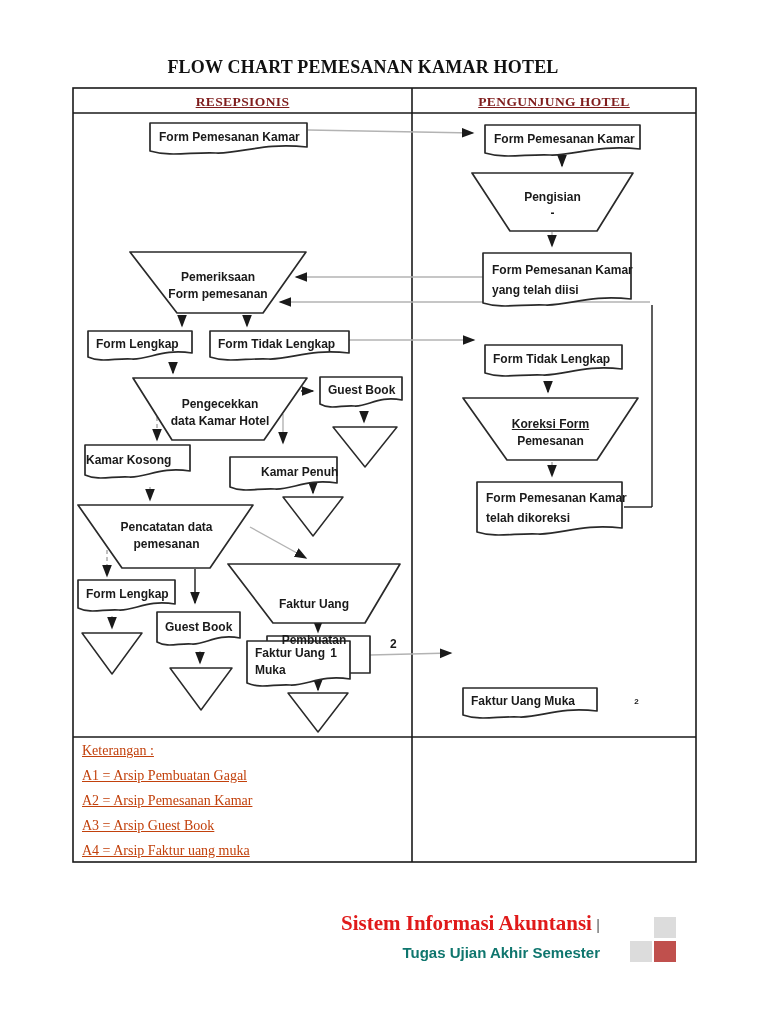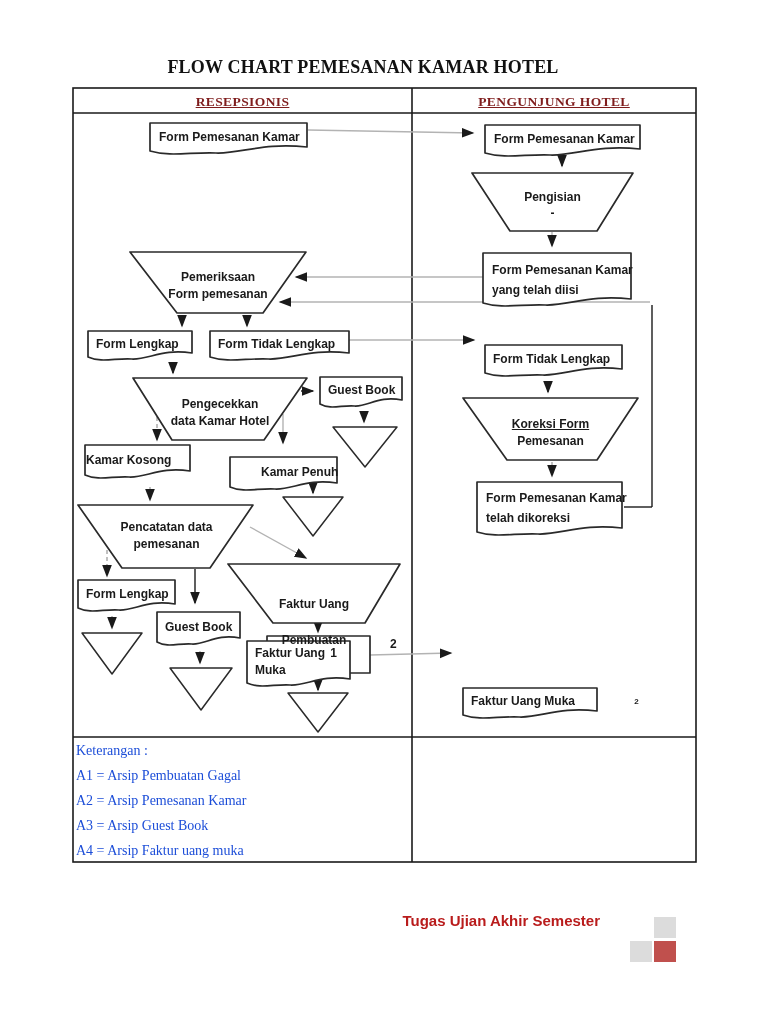--- a/index.html
+++ b/index.html
@@ -6,26 +6,26 @@
   .page{position:relative;width:768px;height:1024px;background:#fff;overflow:hidden;
         font-family:"Liberation Sans",sans-serif;}
   svg.layer{position:absolute;left:0;top:0;}
   .lbl{position:absolute;font:600 12px "Liberation Sans",sans-serif;color:#1a1a1a;line-height:17px;white-space:nowrap;}
   .doc-lbl{display:flex;align-items:center;padding-left:8px;box-sizing:border-box;}
   .ctr{text-align:center;}
   .title{position:absolute;left:73px;top:57px;width:580px;text-align:center;
          font:bold 18px "Liberation Serif",serif;color:#111;letter-spacing:.2px;}
   .colhead{position:absolute;top:91px;height:22px;display:flex;align-items:center;justify-content:center;
            font:bold 13.5px "Liberation Serif",serif;color:#7f1d1d;letter-spacing:.4px;text-decoration:underline;}
-  .legend{position:absolute;left:76px;top:738px;font:14px "Liberation Serif",serif;color:#1d4ed8;}
+  .legend{position:absolute;left:82px;top:738px;font:14px "Liberation Serif",serif;color:#c2410c;text-decoration:underline;}
   .legend div{height:25px;line-height:25px;}
   .footer{position:absolute;left:200px;top:911px;width:400px;text-align:right;}
   .footer .ft1{font:bold 21px "Liberation Serif",serif;color:#e01a1a;}
   .footer .sep{font:14px "Liberation Sans",sans-serif;color:#555;}
-  .footer .ft2{margin-top:1px;font:bold 15px "Liberation Sans",sans-serif;color:#b91c1c;}
+  .footer .ft2{margin-top:8px;font:bold 15px "Liberation Sans",sans-serif;color:#0f766e;}
   .sq{position:absolute;width:22px;height:21px;}
   .conn-lbl{position:absolute;font:bold 12px "Liberation Sans",sans-serif;color:#1a1a1a;}
   sup{font-size:8px;}
 </style>
 </head>
 <body>
 
 <div class="page">
 
   <div class="title">FLOW CHART PEMESANAN KAMAR HOTEL</div>
@@ -172,19 +172,23 @@
 
   <div class="legend">
     <div>Keterangan :</div>
     <div>A1 = Arsip Pembuatan Gagal</div>
     <div>A2 = Arsip Pemesanan Kamar</div>
     <div>A3 = Arsip Guest Book</div>
     <div>A4 = Arsip Faktur uang muka</div>
   </div>
 
   <div class="footer">
+    <div>
+      <span class="ft1">Sistem Informasi Akuntansi</span>
+      <span class="sep">|</span>
+    </div>
     <div class="ft2">Tugas Ujian Akhir Semester</div>
   </div>
   <div class="sq" style="left:654px;top:917px;background:#dcdcdc;"></div>
   <div class="sq" style="left:630px;top:941px;background:#dcdcdc;"></div>
   <div class="sq" style="left:654px;top:941px;background:#c0504d;"></div>
 
 </div>
 
 </body></html>

